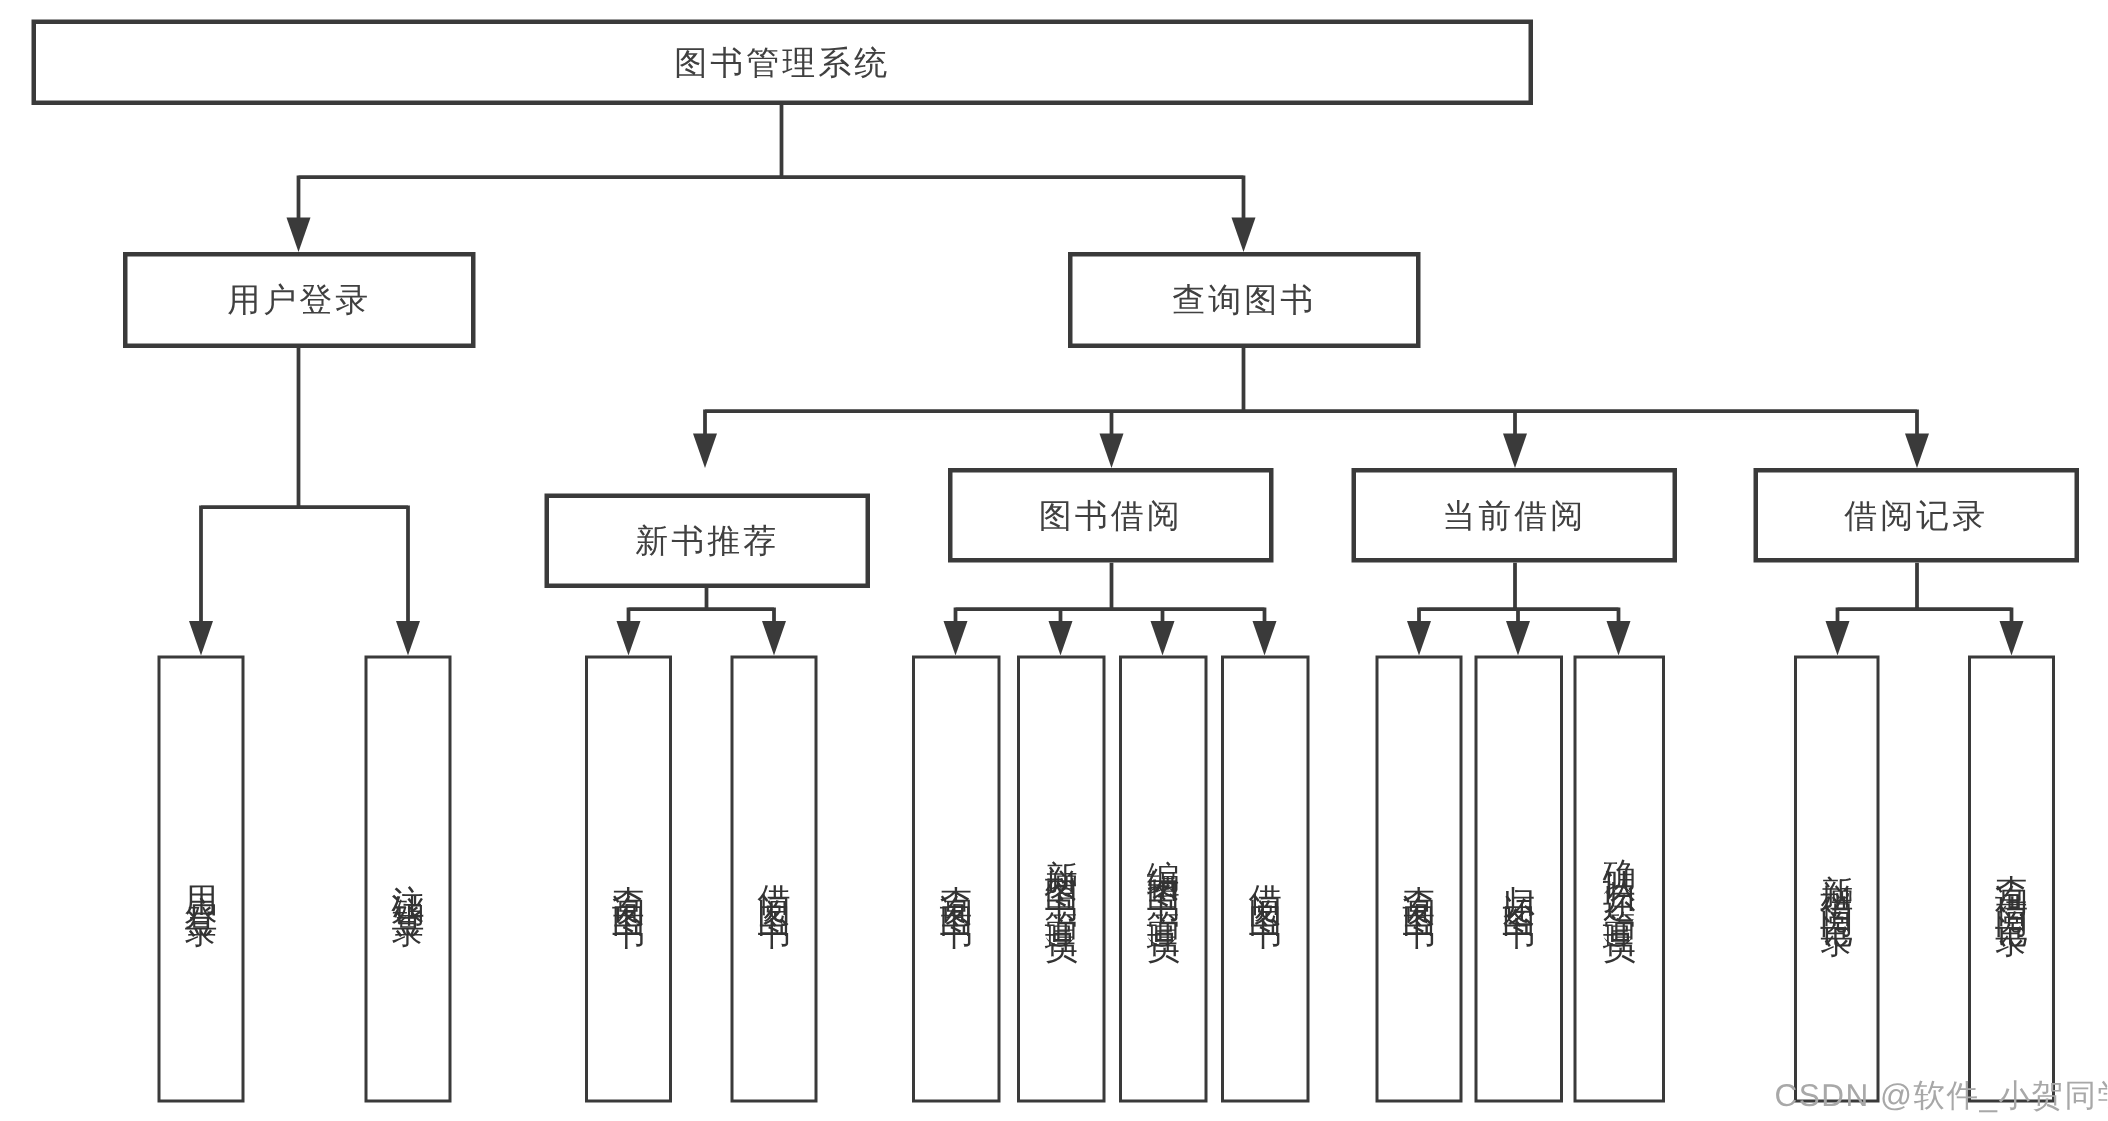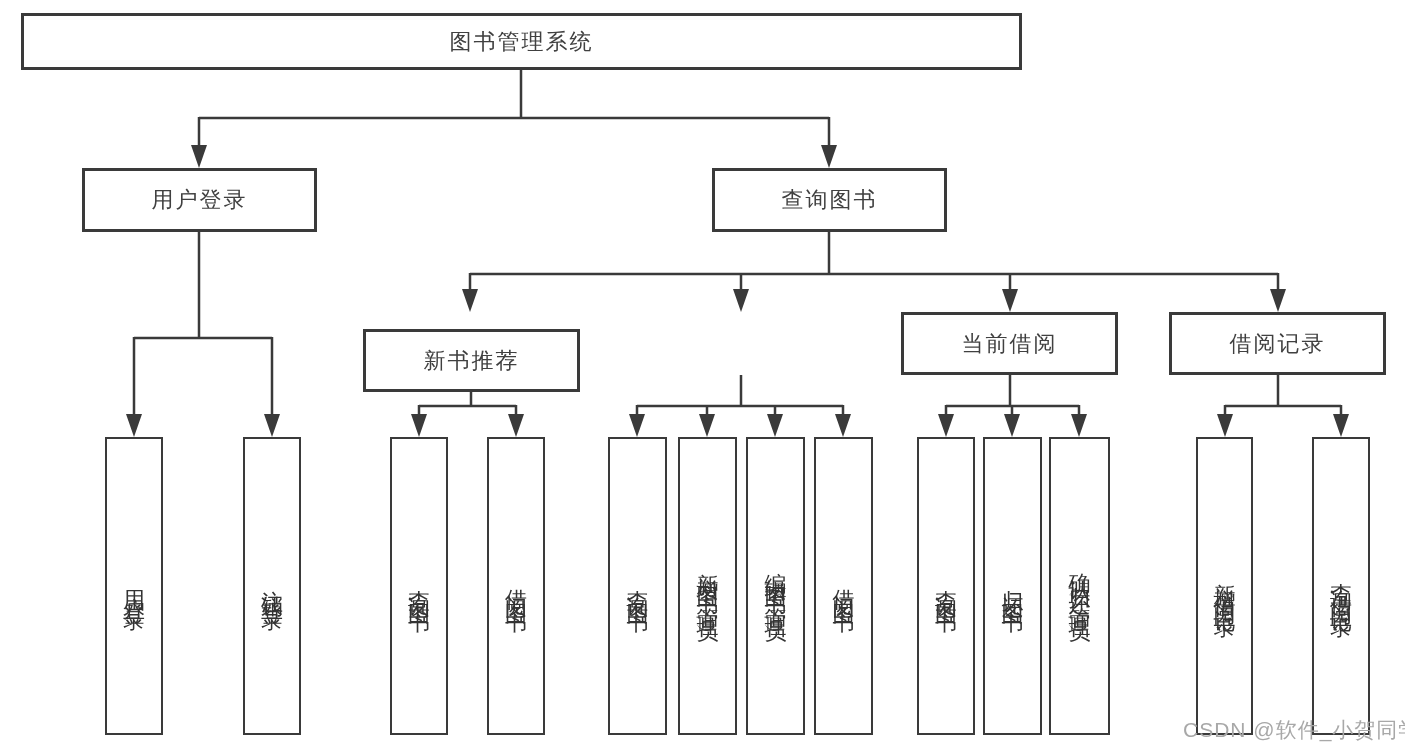--- a/index.html
+++ b/index.html
@@ -106,20 +106,21 @@
       <polygon points="1333,414 1349,414 1341,437"></polygon>
     </g>
   </svg>
 
   <div class="node root">图书管理系统</div>
 
   <div class="node lvl2" style="left:82px;">用户登录</div>
   <div class="node lvl2" style="left:712px;">查询图书</div>
 
   <div class="node lvl3" style="left:363px;margin-top:17px;">新书推荐</div>
+  <div class="node lvl3" style="left:632px;">图书借阅</div>
   <div class="node lvl3" style="left:1169px;">借阅记录</div>
   <div class="node lvl3" style="left:901px;">当前借阅</div>
 
   <div class="leaf" style="left:105px;">
     <span>用户登录</span>
   </div>
   <div class="leaf" style="left:243px;">
     <span>注销登录</span>
   </div>
 

